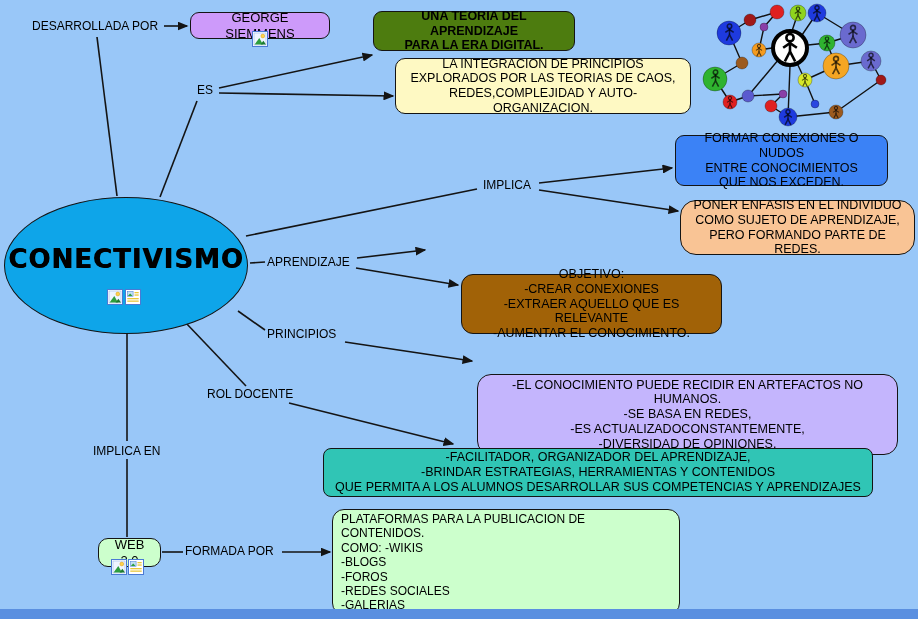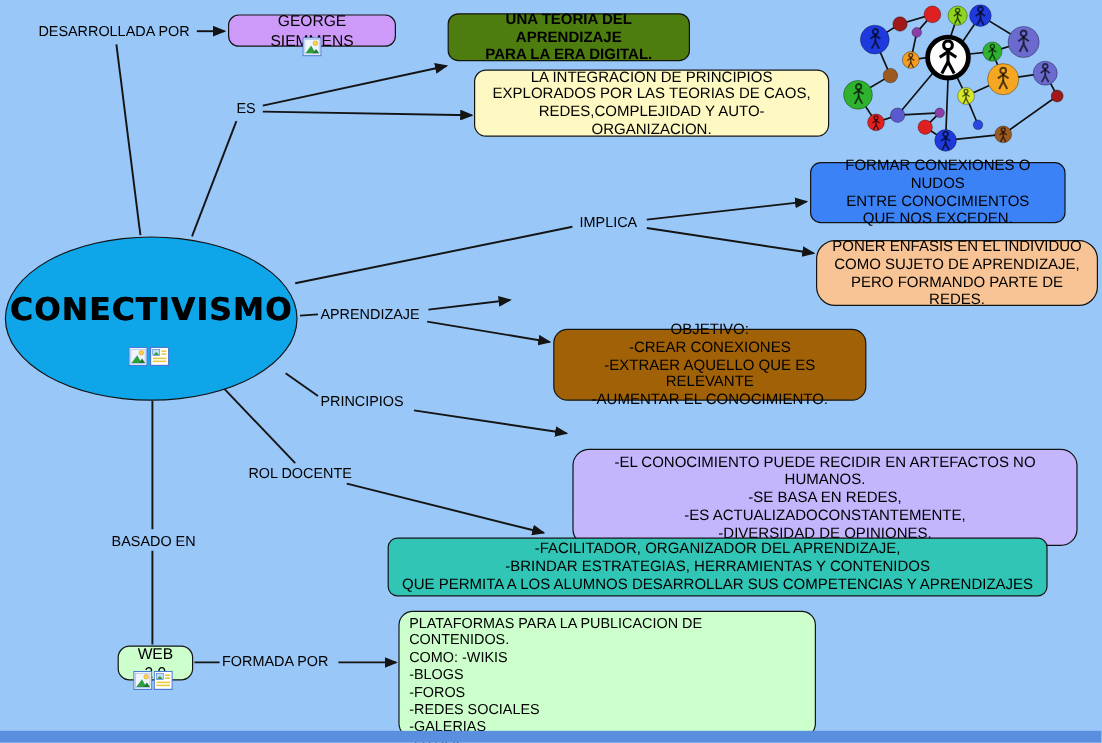--- a/index.html
+++ b/index.html
@@ -119,21 +119,21 @@
 -REDES SOCIALES
 -GALERIAS
 -OTROS</div>
 
   <div class="label" id="label-desarrollada">DESARROLLADA POR</div>
   <div class="label" id="label-es">ES</div>
   <div class="label" id="label-implica">IMPLICA</div>
   <div class="label" id="label-aprendizaje">APRENDIZAJE</div>
   <div class="label" id="label-principios">PRINCIPIOS</div>
   <div class="label" id="label-rol">ROL DOCENTE</div>
-  <div class="label" id="label-basado">BASADO EN</div>
+  <div class="label" id="label-basado">IMPLICA EN</div>
   <div class="label" id="label-formada">FORMADA POR</div>
 
   <svg width="0" height="0" style="position:absolute">
     <defs>
       <symbol id="sym-pic" viewBox="0 0 16 16">
         <rect x="0.5" y="0.5" width="15" height="15" fill="#ffffff" stroke="#4a7ad4"></rect>
         <rect x="2" y="2" width="12" height="12" fill="#eef5ff" stroke="#9ab8e8" stroke-width="0.6"></rect>
         <circle cx="10.8" cy="5" r="1.9" fill="#ffd24a" stroke="#d49a1e" stroke-width="0.5"></circle>
         <polygon points="2.6,13.4 7.3,7 11,13.4" fill="#2e9e3e"></polygon>
         <polygon points="8.6,13.4 11.4,9.8 14,13.4" fill="#1d7a2e"></polygon>

